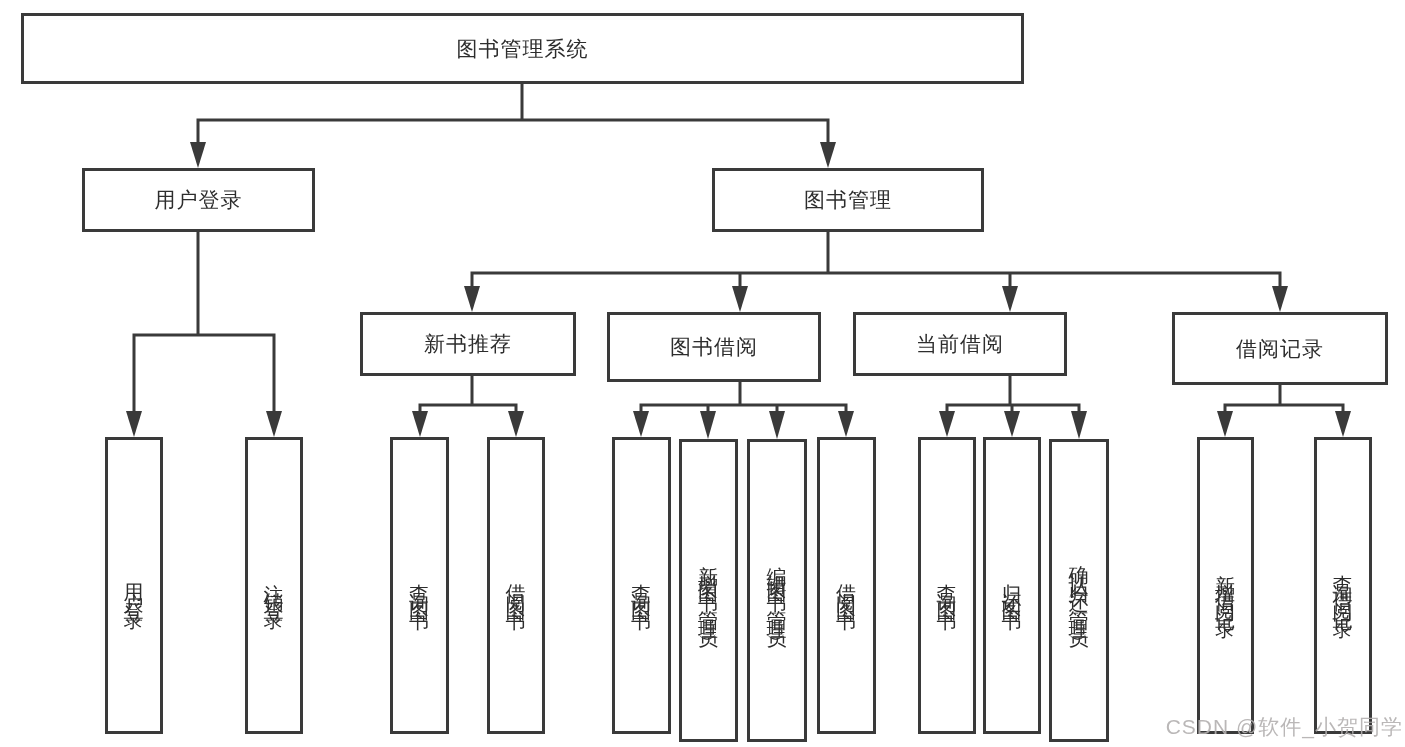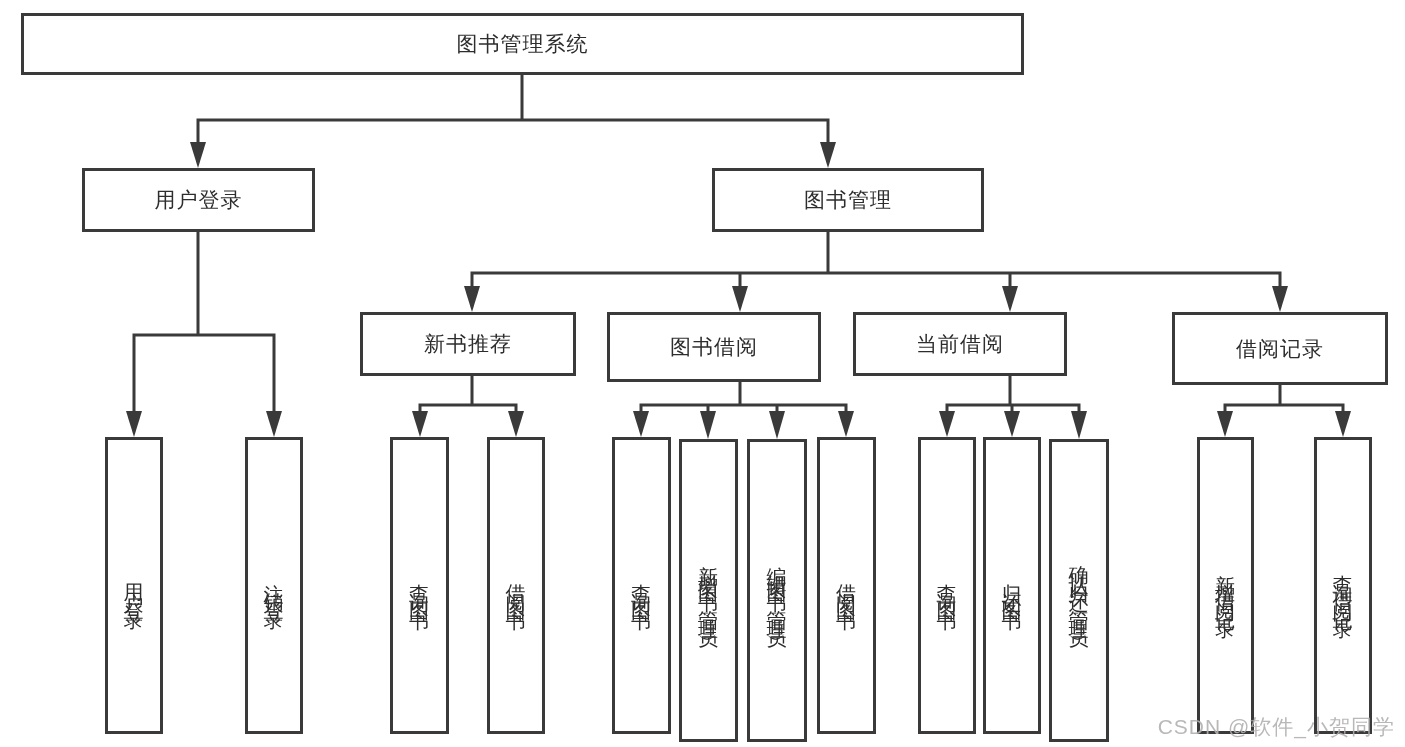--- a/index.html
+++ b/index.html
@@ -54,21 +54,21 @@
     writing-mode: vertical-lr;
     text-orientation: mixed;
     font-size: 20px;
     line-height: 1;
     letter-spacing: 9px;
     color: var(--text, #2d2d2d);
     white-space: nowrap;
   }
   .watermark {
     position: absolute;
-    right: 10px;
+    right: 2px;
     bottom: 6px;
     font-size: 21px;
     color: var(--wm, #b3b0b0);
     opacity: 0.9;
     z-index: 5;
     letter-spacing: 1px;
     white-space: nowrap;
   }
 </style>
 </head>
@@ -119,21 +119,21 @@
       <polygon points="1071,411 1087,411 1079,439"></polygon>
     </g>
 
     <g>
       <path d="M1280,376 V405 M1225,405 H1343 M1225,405 V412 M1343,405 V412"></path>
       <polygon points="1217,411 1233,411 1225,437"></polygon>
       <polygon points="1335,411 1351,411 1343,437"></polygon>
     </g>
   </svg>
 
-  <div class="hbox" style="left:21px; top:13px; width:1003px; height:62px">
+  <div class="hbox" style="left:21px; top:13px; width:1003px; height:71px">
     <span class="hlbl">图书管理系统</span>
   </div>
 
   <div class="hbox" style="left:82px; top:168px; width:233px; height:64px">
     <span class="hlbl">用户登录</span>
   </div>
   <div class="hbox" style="left:712px; top:168px; width:272px; height:64px">
     <span class="hlbl">图书管理</span>
   </div>
 

